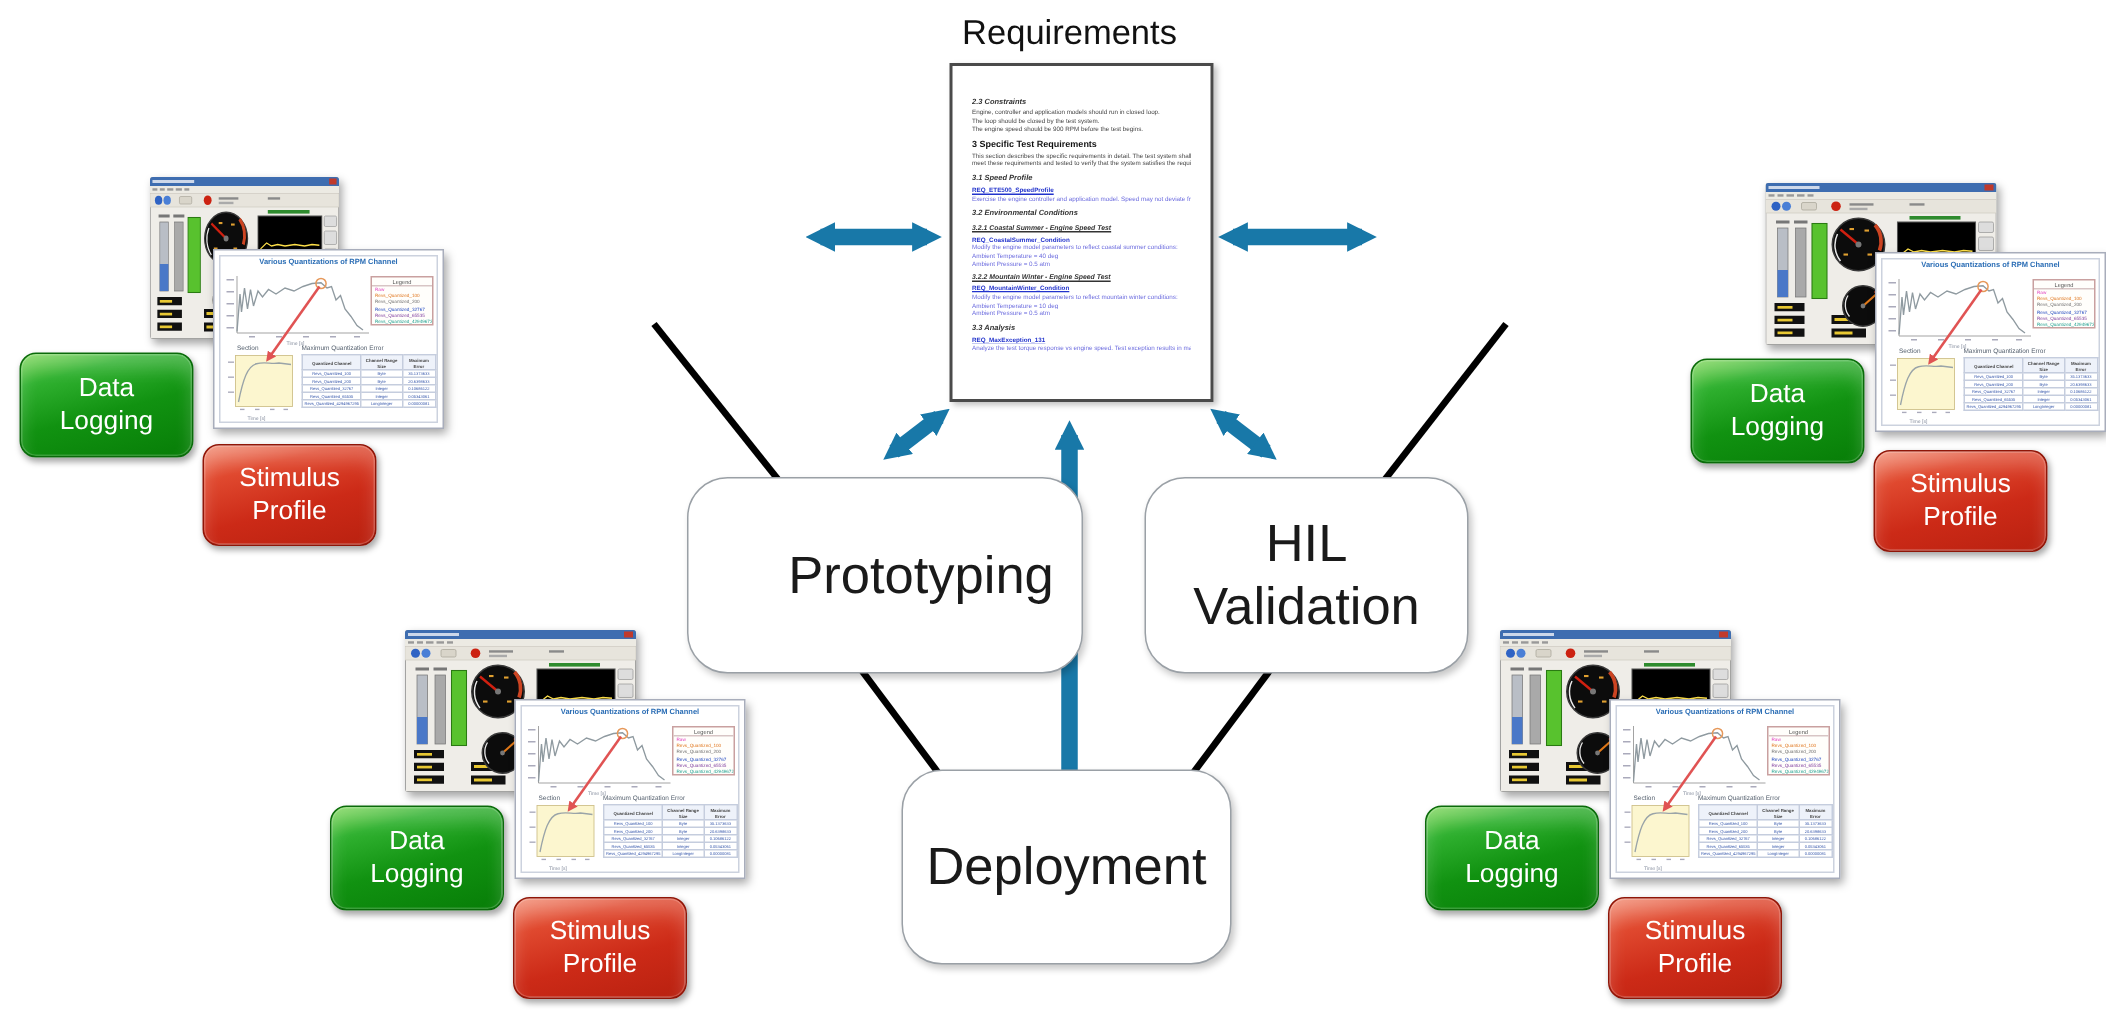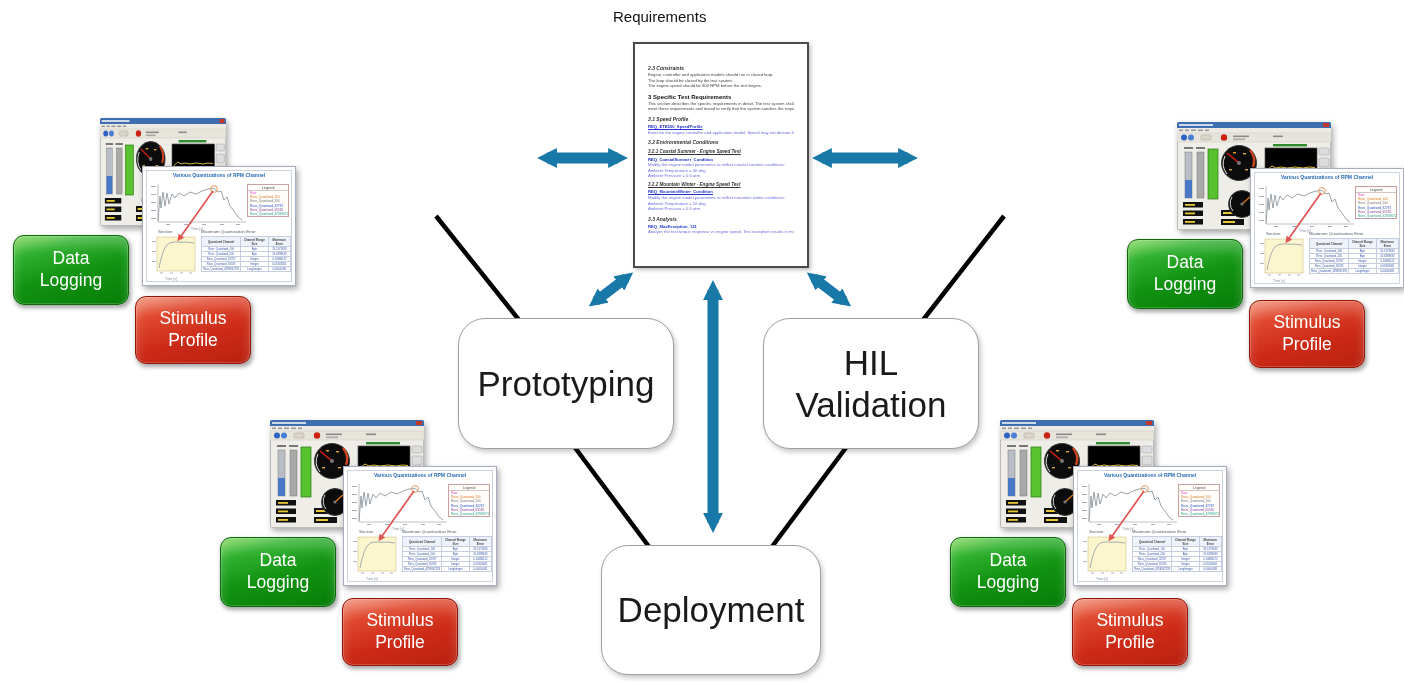--- a/index.html
+++ b/index.html
@@ -7,26 +7,26 @@
          font-family:"Liberation Sans",sans-serif;}
   
   .connectors{position:absolute;left:0;top:0;z-index:1;}
   
   .node{position:absolute;z-index:2;background:#ffffff;border:1.5px solid #9aa0a6;border-radius:27px;
         display:flex;align-items:center;justify-content:center;text-align:center;
         font-size:35px;color:#1a1a1a;white-space:pre-line;line-height:1.18;
         box-shadow:2px 3px 5px rgba(0,0,0,.22);}
   .node.design{left:307px;top:97px;width:218px;height:123px;}
   .node.physical{left:930px;top:95px;width:220px;height:127px;}
-  .node.prototyping{left:458px;top:318px;width:214px;height:129px;}
+  .node.prototyping{left:458px;top:318px;width:214px;height:129px;padding-left:48px;}
   .node.hil{left:763px;top:318px;width:214px;height:129px;}
-  .node.deployment{left:601px;top:545px;width:218px;height:128px;}
+  .node.deployment{left:601px;top:513px;width:218px;height:128px;}
   
-  .req-label{position:absolute;left:613px;top:8px;width:200px;text-align:left;z-index:2;
-             font-size:15px;color:#111;}
+  .req-label{position:absolute;left:613px;top:8px;width:200px;text-align:center;z-index:2;
+             font-size:23px;color:#111;}
   .req-doc{position:absolute;left:633px;top:42px;width:172px;height:222px;z-index:2;
            background:#fff;border:2px solid #4a4a4a;box-shadow:2px 2px 4px rgba(0,0,0,.25);
            overflow:hidden;}
   .doc-body{padding:17px 13px 0 13px;}
   .doc-body div{font-size:4.2px;line-height:5.6px;white-space:nowrap;overflow:hidden;color:#444;}
   .doc-body .h1{font-size:6px;line-height:8px;font-weight:bold;color:#111;margin-top:4px;}
   .doc-body .h2{font-size:5px;line-height:7px;font-weight:bold;font-style:italic;color:#333;margin-top:4px;}
   .doc-body .h3{font-size:4.6px;line-height:6.4px;font-weight:bold;font-style:italic;color:#333;margin-top:3px;text-decoration:underline;}
   .doc-body .req{font-weight:bold;color:#2233cc;text-decoration:underline;margin-top:1px;}
   .doc-body .blue{color:#6a6ade;}

